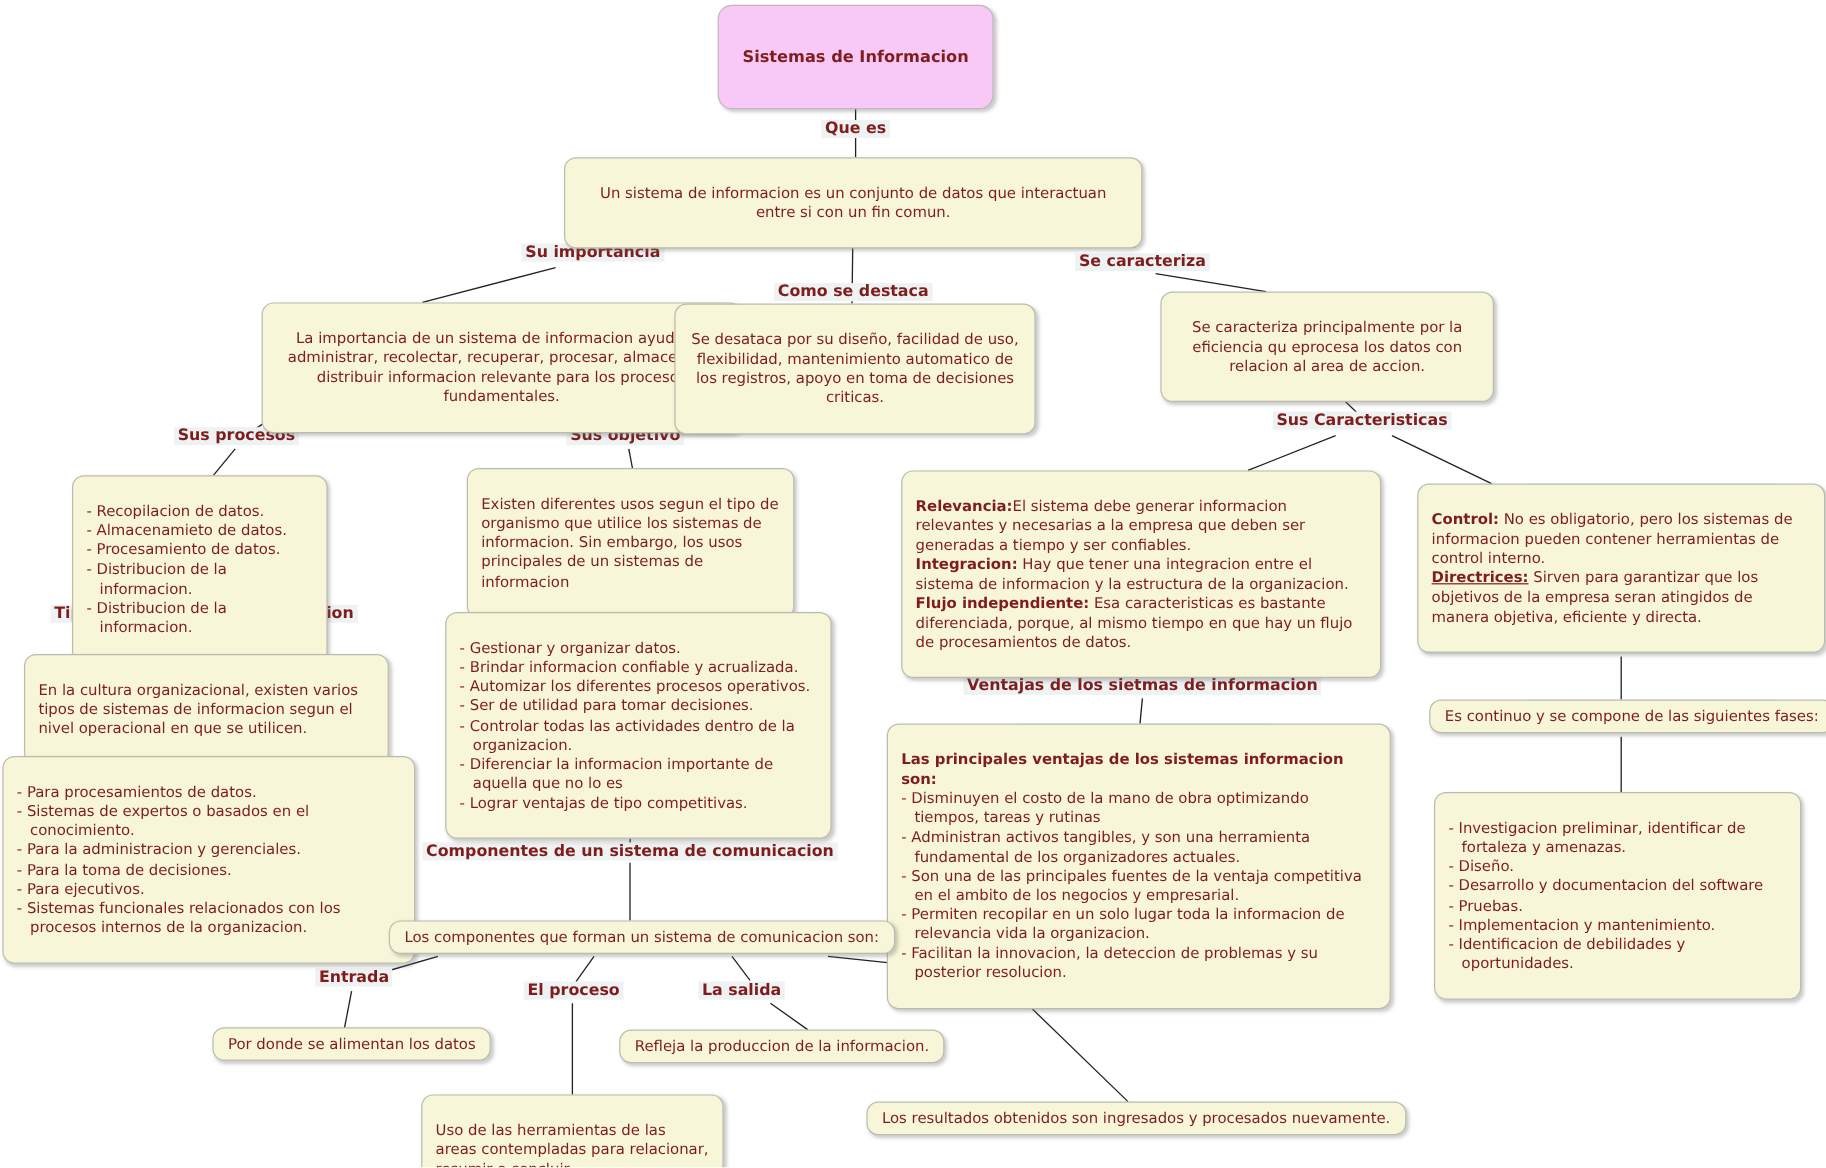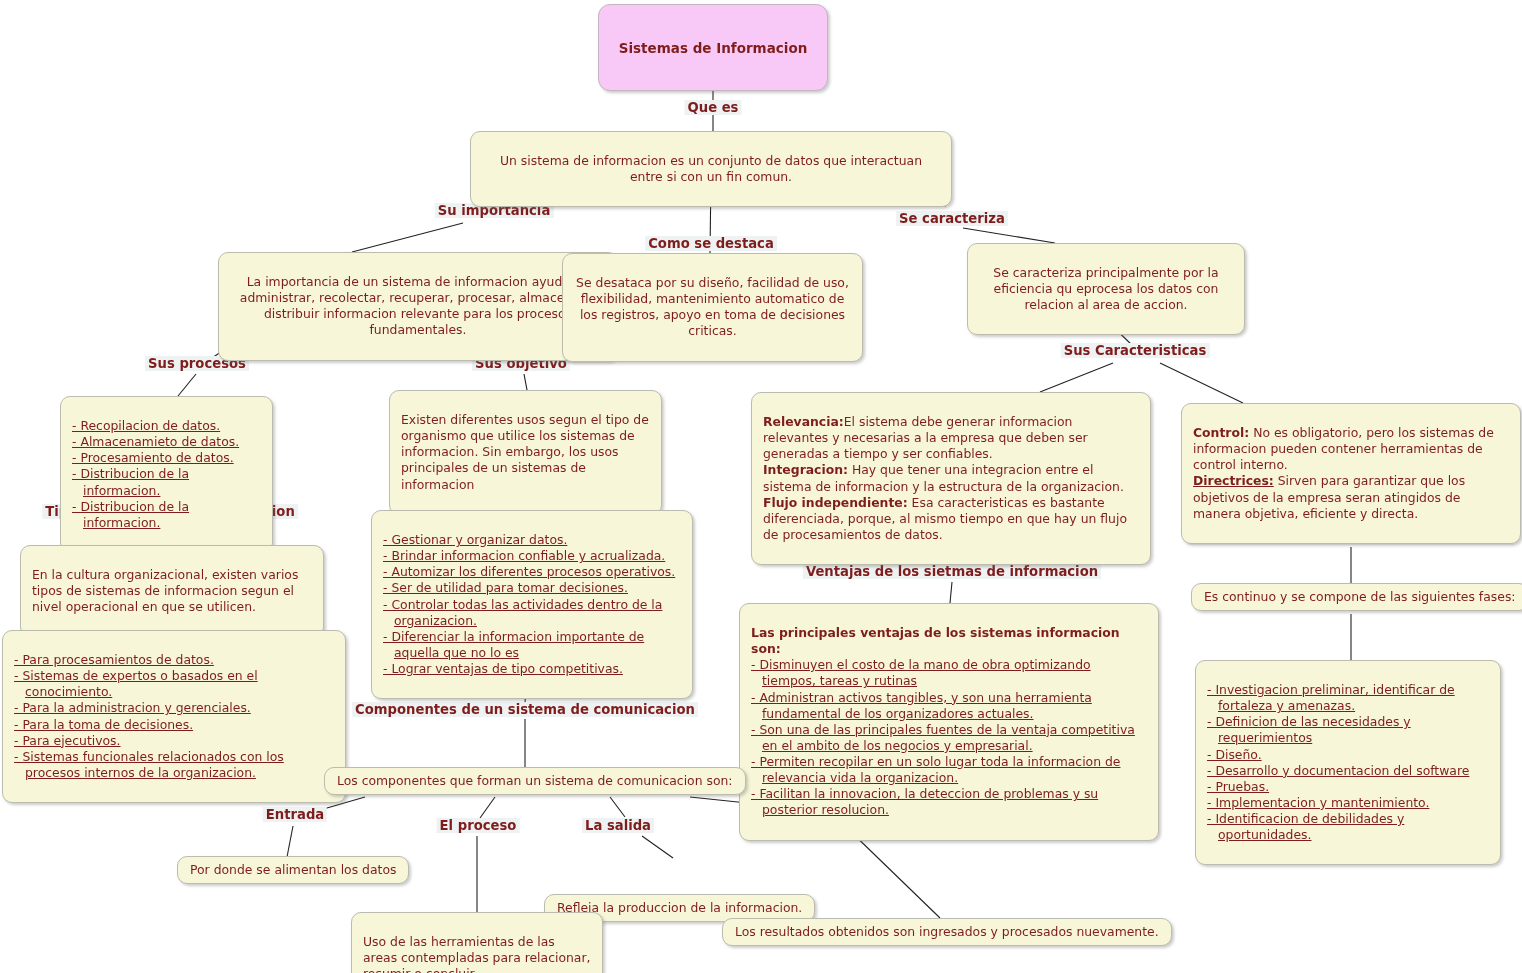--- a/index.html
+++ b/index.html
@@ -38,21 +38,21 @@
   }
   .link-label{
     position:absolute;
     transform:translateX(-50%);
     background:#eef2f2;
     padding:0 3px;
     font-weight:bold;
     font-size:13.2px;
     white-space:nowrap;
   }
-  .li{padding-left:11px;text-indent:-11px;text-decoration:underline;}
+  .li{padding-left:11px;text-indent:-11px;}
   .b{font-weight:bold;}
   .u{text-decoration:underline;}
   .rich-row{margin:0;}
   .heading{font-weight:bold;}
 </style>
 </head>
 <body>
 
 <div id="canvas">
 
@@ -171,31 +171,30 @@
         <div class="li">- Son una de las principales fuentes de la ventaja competitiva en el ambito de los negocios y empresarial.</div>
         <div class="li">- Permiten recopilar en un solo lugar toda la informacion de relevancia vida la organizacion.</div>
         <div class="li">- Facilitan la innovacion, la deteccion de problemas y su posterior resolucion.</div>
       </div>
   </div>
 
   <div class="node oneline center" style="left:1191px;top:583px;">Es continuo y se compone de las siguientes fases:</div>
 
   <div class="node" style="left:1195px;top:660px;width:306px;">
       <div class="li">- Investigacion preliminar, identificar de fortaleza y amenazas.</div>
-      <div class="li">- Definicion de las necesidades y requerimientos</div>
       <div class="li">- Diseño.</div>
       <div class="li">- Desarrollo y documentacion del software</div>
       <div class="li">- Pruebas.</div>
       <div class="li">- Implementacion y mantenimiento.</div>
       <div class="li">- Identificacion de debilidades y oportunidades.</div>
     </div>
 
   <div class="node oneline center" style="left:324px;top:767px;">Los componentes que forman un sistema de comunicacion son:</div>
 
   <div class="node oneline center" style="left:177px;top:856px;">Por donde se alimentan los datos</div>
 
-  <div class="node oneline center" style="left:544px;top:858px;margin-top:36px;">Refleja la produccion de la informacion.</div>
+  <div class="node oneline center" style="left:516px;top:858px;">Refleja la produccion de la informacion.</div>
 
   <div class="node" style="left:351px;top:912px;width:252px;">Uso de las herramientas de las areas contempladas para relacionar, resumir o concluir</div>
 
   <div class="node oneline center" style="left:722px;top:918px;">Los resultados obtenidos son ingresados y procesados nuevamente.</div>
 
 </div>
 
 </body></html>

